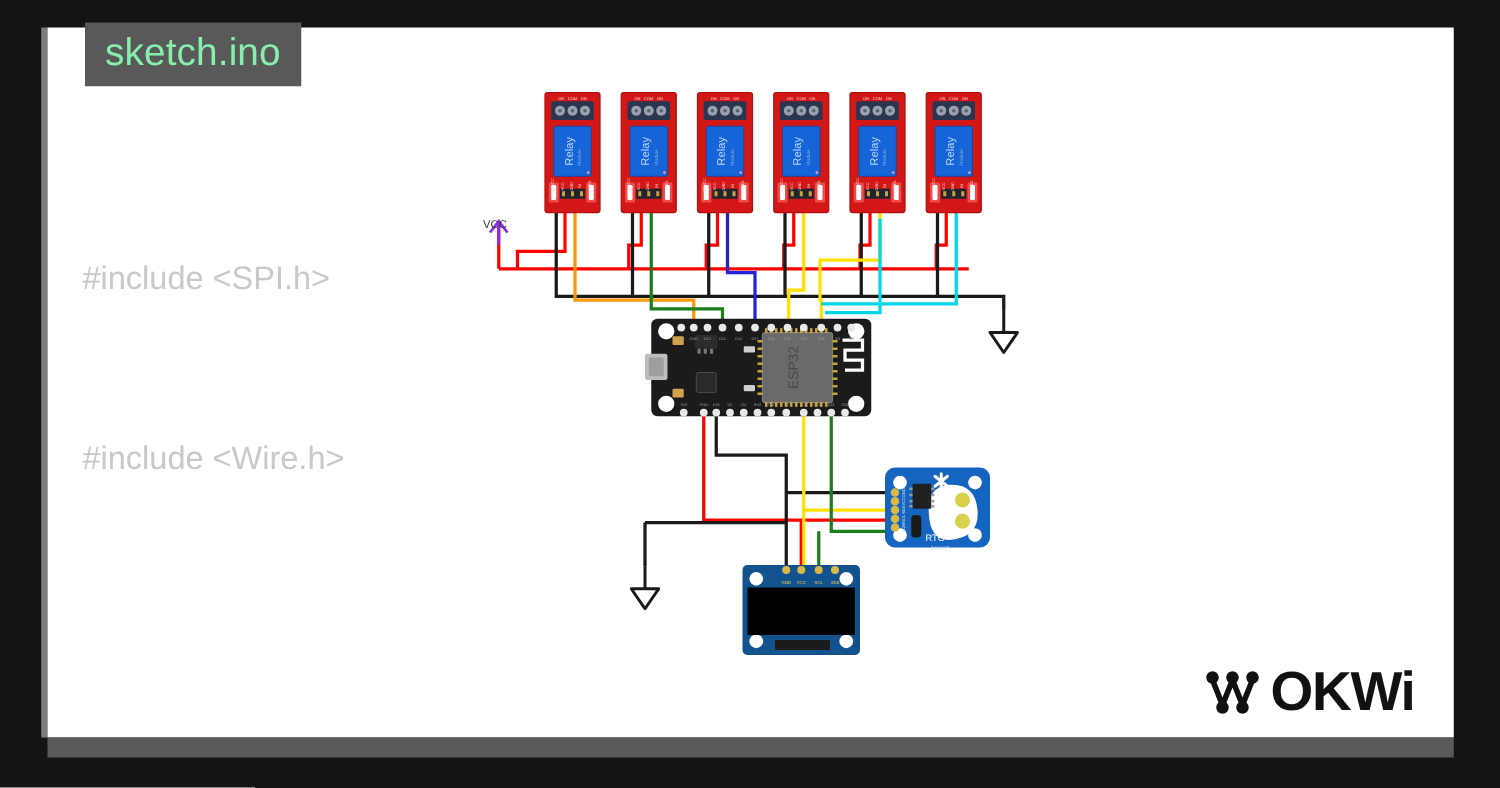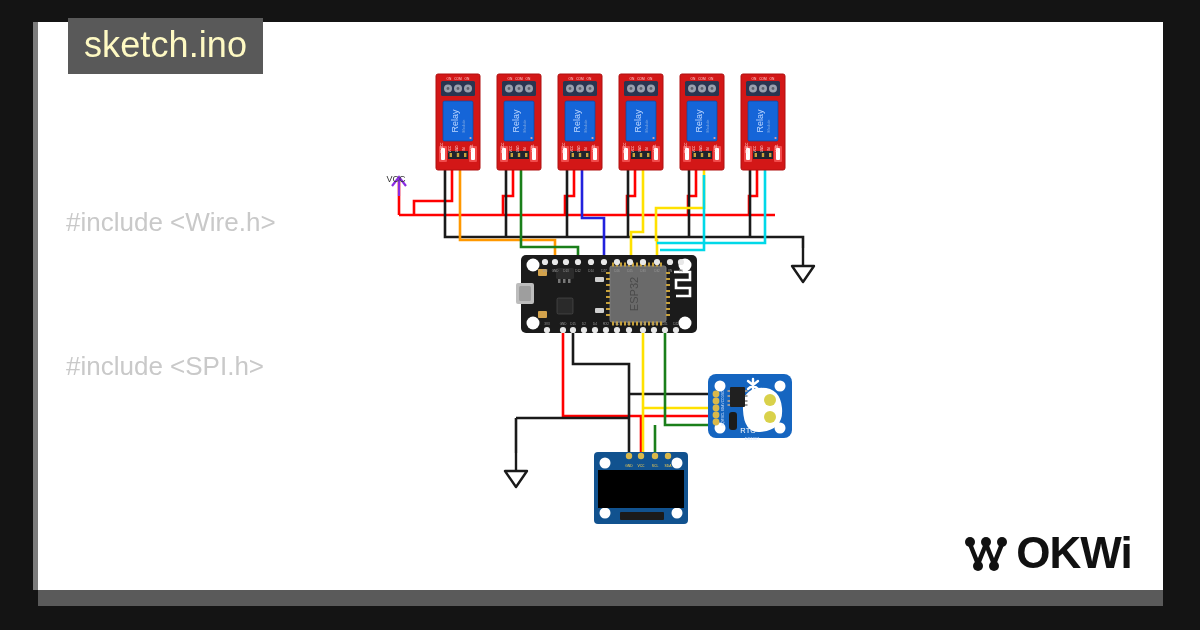--- a/index.html
+++ b/index.html
@@ -22,23 +22,23 @@
     background:#5a5a5a;
   }
   .left-rail{
     position:absolute;left:33px;top:22px;width:5px;height:568px;
     background:#7d7d7d;
   }
 
   
   .tab{
     position:absolute;left:68px;top:18px;
-    background:#595959;color:#fef9c3;
+    background:#595959;color:#86efac;
     padding:7px 16px 9px 16px;
-    font-size:36px;line-height:1.12;
+    font-size:31px;line-height:1.12;
     font-family:"Liberation Sans",sans-serif;
     letter-spacing:.1px;
     z-index:40;
   }
 
   
   .code{
     position:absolute;left:66px;top:102px;width:760px;
     color:#c9c9c9;
     font-size:26px;line-height:48px;
@@ -56,22 +56,22 @@
 </head>
 <body>
 
 <div id="root">
 
   <div class="left-rail"></div>
 
   <div class="canvas-card"></div>
 
   <div class="code">
+    <div>#include &lt;SPI.h&gt;</div>
     <div>#include &lt;Wire.h&gt;</div>
-    <div>#include &lt;SPI.h&gt;</div>
     
     
     
     
     
     
     
     
   </div>
 

